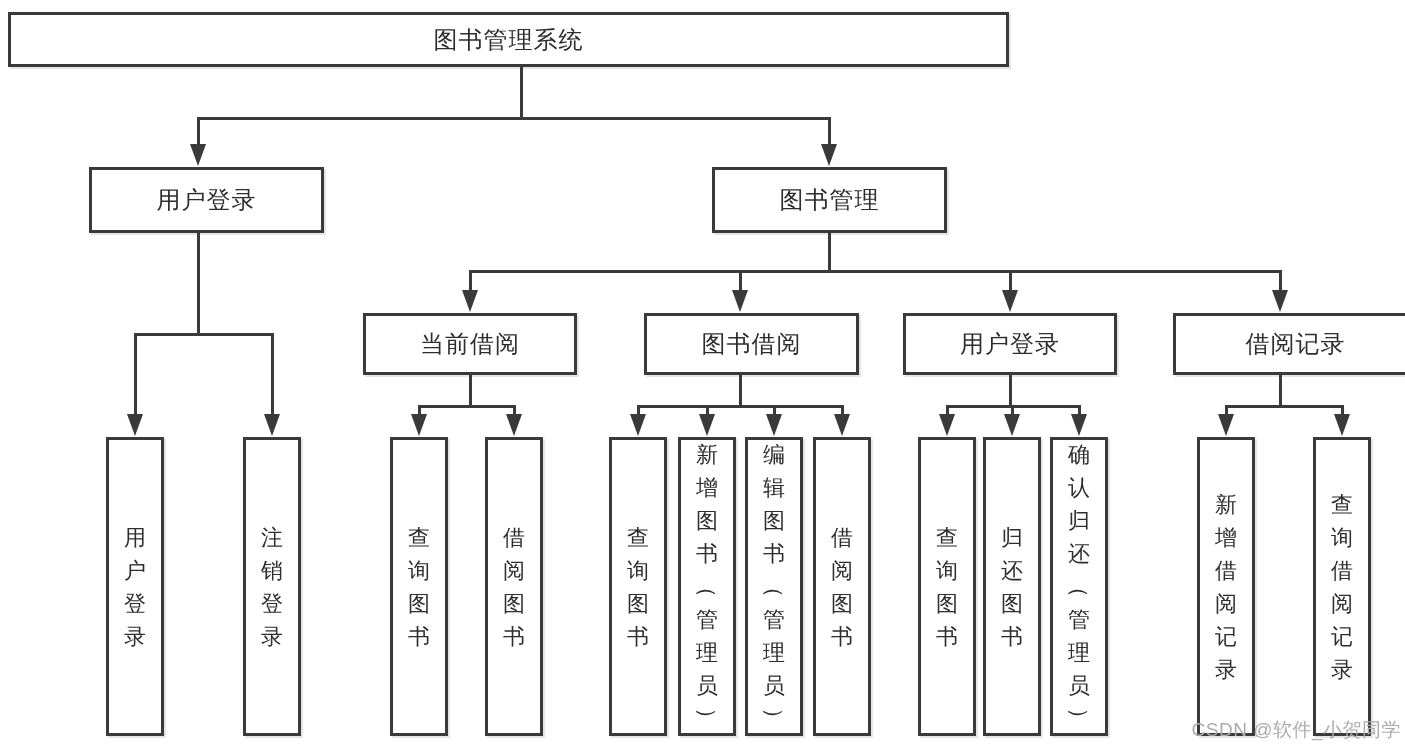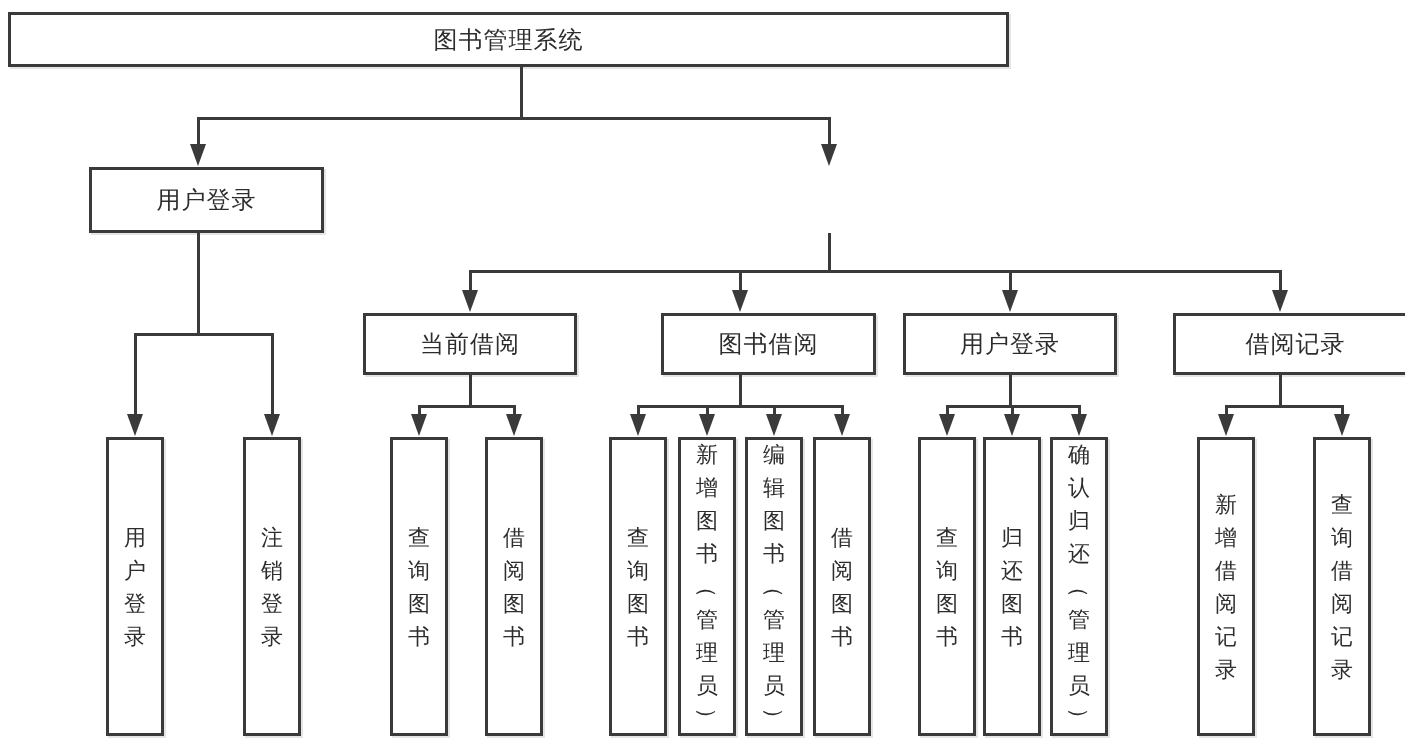--- a/index.html
+++ b/index.html
@@ -55,20 +55,23 @@
   <div class="vline" style="left:519.5px;top:67px;height:51px;"></div>
   <div class="hline" style="left:196.5px;top:117px;width:634px;"></div>
   <div class="vline" style="left:196.5px;top:118px;height:28px;"></div>
   <div class="arrow" style="left:190px;top:144px;"></div>
   <div class="vline" style="left:827.5px;top:118px;height:28px;"></div>
   <div class="arrow" style="left:821px;top:144px;"></div>
 
   <div class="box" style="left:89px;top:167px;width:235px;height:66px;">
     <span class="hlabel">用户登录</span>
   </div>
+  <div class="box" style="left:712px;top:167px;width:235px;height:66px;">
+    <span class="hlabel">图书管理</span>
+  </div>
 
   <div class="vline" style="left:196.5px;top:233px;height:101px;"></div>
   <div class="hline" style="left:133.5px;top:332.5px;width:140px;"></div>
   <div class="vline" style="left:133.5px;top:334px;height:81px;"></div>
   <div class="arrow" style="left:127px;top:414px;"></div>
   <div class="vline" style="left:270.5px;top:334px;height:81px;"></div>
   <div class="arrow" style="left:264px;top:414px;"></div>
 
   <div class="vline" style="left:827.5px;top:233px;height:38px;"></div>
   <div class="hline" style="left:468.5px;top:269.5px;width:813px;"></div>
@@ -77,21 +80,21 @@
   <div class="vline" style="left:738.5px;top:271px;height:21px;"></div>
   <div class="arrow" style="left:732px;top:290px;"></div>
   <div class="vline" style="left:1008.5px;top:271px;height:21px;"></div>
   <div class="arrow" style="left:1002px;top:290px;"></div>
   <div class="vline" style="left:1278.5px;top:271px;height:21px;"></div>
   <div class="arrow" style="left:1272px;top:290px;"></div>
 
   <div class="box" style="left:363px;top:313px;width:214px;height:62px;">
     <span class="hlabel">当前借阅</span>
   </div>
-  <div class="box" style="left:661px;top:313px;width:215px;height:62px;">
+  <div class="box" style="left:644px;top:313px;width:215px;height:62px;">
     <span class="hlabel">图书借阅</span>
   </div>
   <div class="box" style="left:903px;top:313px;width:214px;height:62px;">
     <span class="hlabel">用户登录</span>
   </div>
   <div class="box" style="left:1173px;top:313px;width:245px;height:62px;">
     <span class="hlabel">借阅记录</span>
   </div>
 
   <div class="vline" style="left:468.5px;top:375px;height:31px;"></div>
@@ -249,14 +252,15 @@
     <div class="vtext">
         <span>查</span>
         <span>询</span>
         <span>借</span>
         <span>阅</span>
         <span>记</span>
         <span>录</span>
       </div>
   </div>
 
+  <div class="watermark">CSDN @软件_小贺同学</div>
 
 </div>
 
 </body></html>

